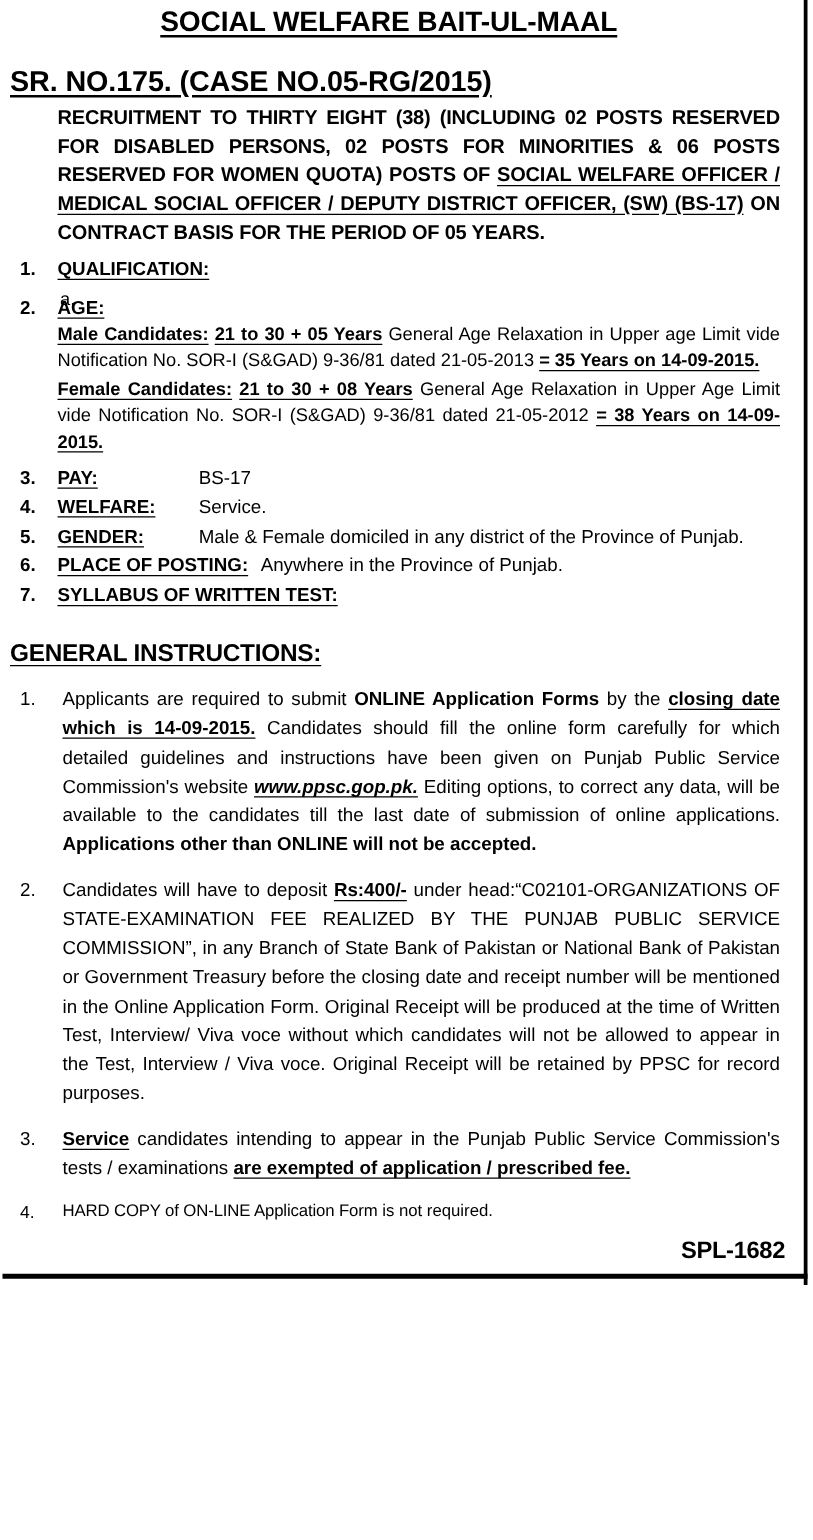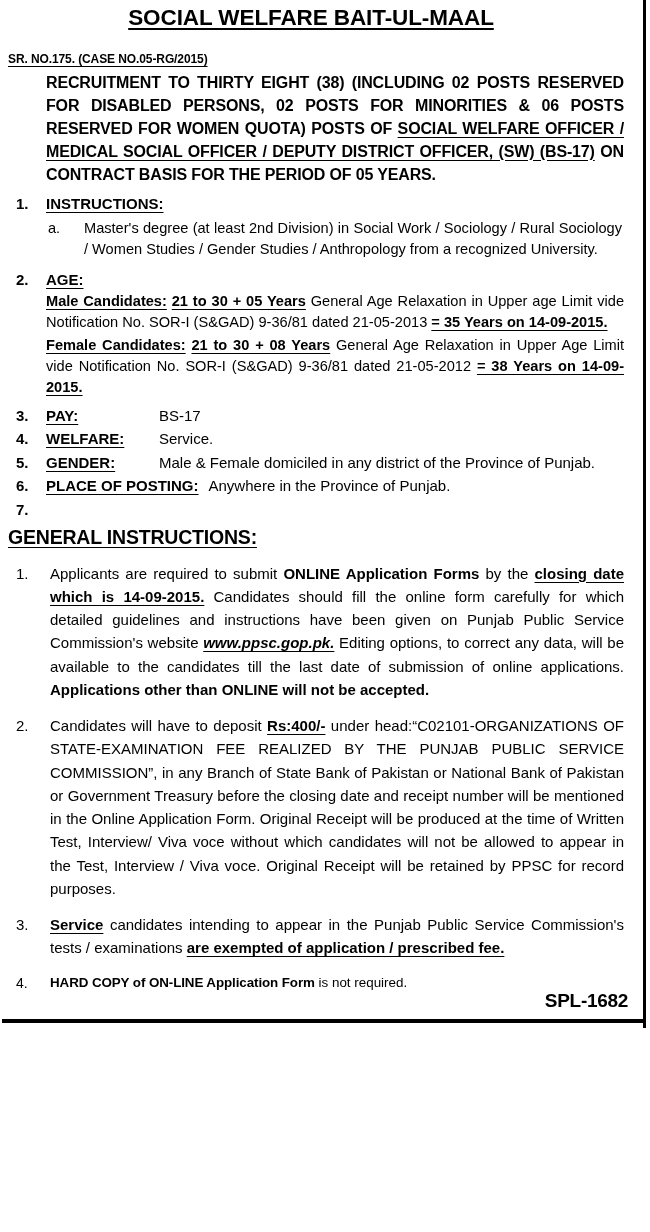--- a/index.html
+++ b/index.html
@@ -61,21 +61,21 @@
     font-weight: bold;
     font-size: 22.5px;
     line-height: 1.16;
     margin-top: 10px;
     padding-right: 14px;
   }
 
   
   .sr-line {
     font-weight: bold;
-    font-size: 12px;
+    font-size: 23px;
     margin-top: 21px;
     text-decoration: underline;
     text-underline-offset: 3px;
     display: inline-block;
     letter-spacing: -0.1px;
   }
 
   .recruit-block {
     margin: 5px 0 0 38px;
     font-size: 16px;
@@ -216,21 +216,21 @@
     text-decoration: underline;
     text-underline-offset: 2.5px;
   }
   .gi-item-small {
     font-size: 13.4px;
     line-height: 1.4;
     text-align: left;
     margin-top: 14px;
   }
   .gi-item-small .num { font-size: 14px; }
-  .gi-item-small .b { font-weight: bold; letter-spacing: -0.1px; }
+  .gi-item-small .b { font-weight: normal; letter-spacing: -0.1px; }
 
   .spl {
     position: absolute;
     right: 22px;
     bottom: 16px;
     font-size: 19px;
     font-weight: bold;
     letter-spacing: -0.3px;
   }
 </style>
@@ -251,26 +251,25 @@
     <div>
       <span class="sr-line">SR. NO.175.   (CASE NO.05-RG/2015)</span>
     </div>
 
     <div class="recruit-block">
       <span>RECRUITMENT TO THIRTY EIGHT (38) (INCLUDING 02 POSTS RESERVED FOR DISABLED PERSONS, 02 POSTS FOR MINORITIES &amp; 06 POSTS RESERVED FOR WOMEN QUOTA) POSTS OF </span><span class="u">SOCIAL WELFARE OFFICER / MEDICAL SOCIAL OFFICER / DEPUTY DISTRICT OFFICER, (SW) (BS-17)</span><span> ON CONTRACT BASIS FOR THE PERIOD OF 05 YEARS.</span>
     </div>
 
     <div class="item">
       <span class="num">1.</span>
-      <span class="lbl">INSTRUCTIONS:</span>
+      <span class="lbl">QUALIFICATION:</span>
     </div>
     <div class="item" style="margin-top:2px;padding-left:38px;">
       <div class="sub-item">
         <span class="subnum">a.</span>
-        <span>Master's degree (at least 2nd Division) in Social Work / Sociology / Rural Sociology / Women Studies / Gender Studies / Anthropology from a recognized University.</span>
       </div>
     </div>
 
     <div class="item" style="margin-top:9px;">
       <span class="num">2.</span>
       <span class="lbl">AGE:</span>
       <div class="age-para">
         <span class="bu">Male Candidates:</span>
         <span class="bu">21 to 30 + 05 Years</span><span> General Age Relaxation in Upper age Limit vide Notification No. SOR-I (S&amp;GAD) 9-36/81 dated 21-05-2013 </span><span class="bu">= 35 Years on 14-09-2015.</span>
       </div>
@@ -295,20 +294,21 @@
       <span class="k">GENDER:</span><span class="v">Male &amp; Female domiciled in any district of the Province of Punjab.</span>
     </div>
 
     <div class="kv">
       <span class="num">6.</span>
       <span class="k k-wide">PLACE OF POSTING:</span><span class="v">Anywhere in the Province of Punjab.</span>
     </div>
 
     <div class="kv">
       <span class="num">7.</span>
+      <span class="k k-wide">SYLLABUS OF WRITTEN TEST:</span>
     </div>
 
     <div>
       <span class="gi-head">GENERAL INSTRUCTIONS:</span>
     </div>
 
     <div class="gi-item">
       <span class="num">1.</span>
       <span>Applicants are required to submit </span><span class="b">ONLINE Application Forms</span><span> by the </span><span class="bu">closing date which is 14-09-2015.</span><span> Candidates should fill the online form carefully for which detailed guidelines and instructions have been given  on Punjab Public Service Commission's website </span><span class="biu">www.ppsc.gop.pk.</span><span> Editing options, to correct any data, will be available to the candidates till  the last date of submission of online applications. </span><span class="b">Applications other than ONLINE will not be accepted.</span>
     </div>

